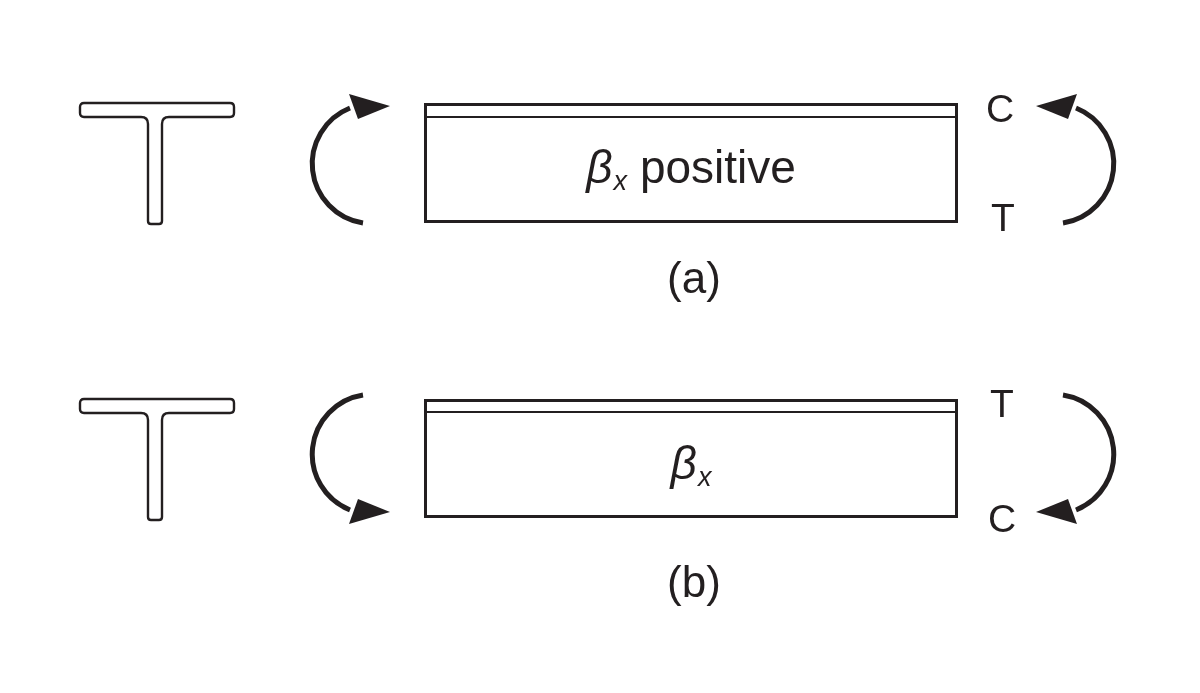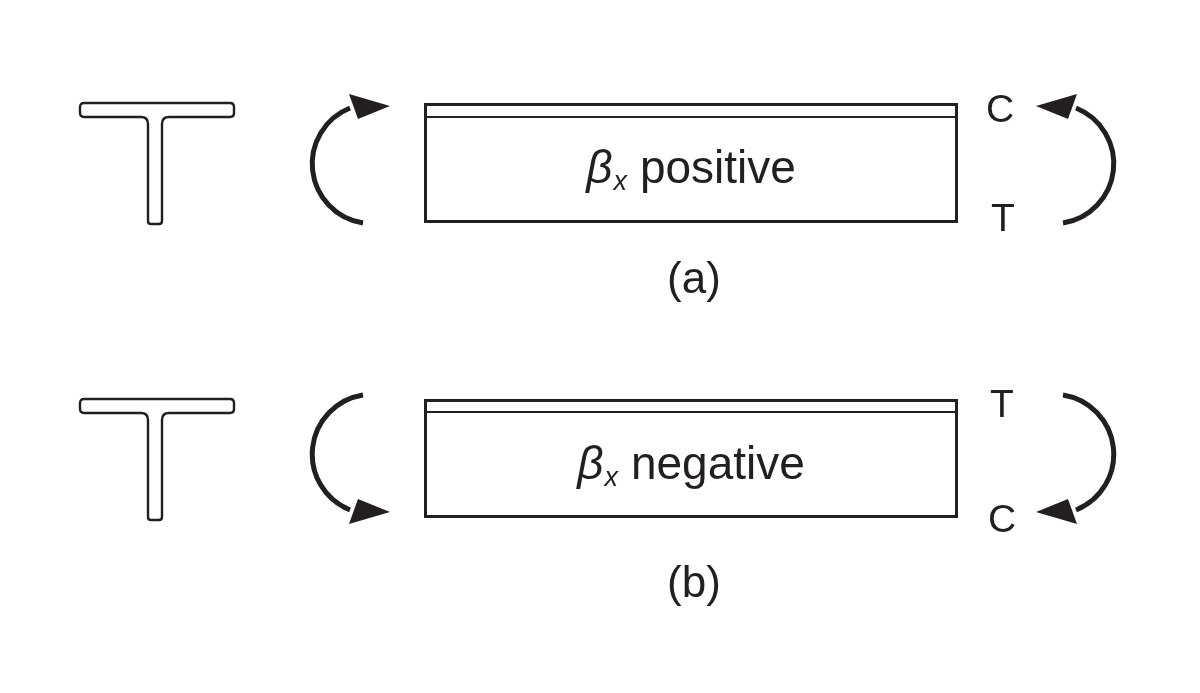--- a/index.html
+++ b/index.html
@@ -77,21 +77,20 @@
     <svg class="arrow" style="left:300px; top:386px; transform:scaleY(-1)" width="100" height="150" viewBox="0 0 100 150" aria-hidden="true">
       <path d="M 63 141 A 60 60 0 0 1 50 26"></path>
       <polygon points="90,24 49,12 58,37"></polygon>
     </svg>
 
     <div class="beam" style="left:424px; top:399px; height:119px">
       <div class="flange-line" style="top:9px"></div>
       <div class="beam-label">
         <span class="beta">β</span>
           <span class="sub">x</span>
-          <span class="word">negative</span>
       </div>
     </div>
 
     <div class="letter" style="left:1002px; top:403px">T</div>
     <div class="letter" style="left:1002px; top:518px">C</div>
 
     <svg class="arrow" style="left:1026px; top:386px; transform:scale(-1,-1)" width="100" height="150" viewBox="0 0 100 150" aria-hidden="true">
       <path d="M 63 141 A 60 60 0 0 1 50 26"></path>
       <polygon points="90,24 49,12 58,37"></polygon>
     </svg>

